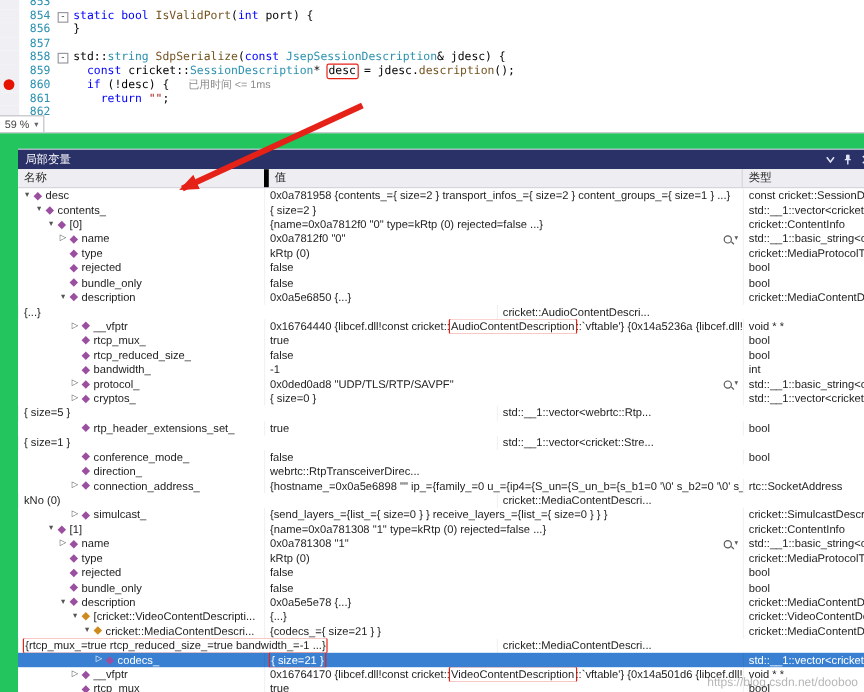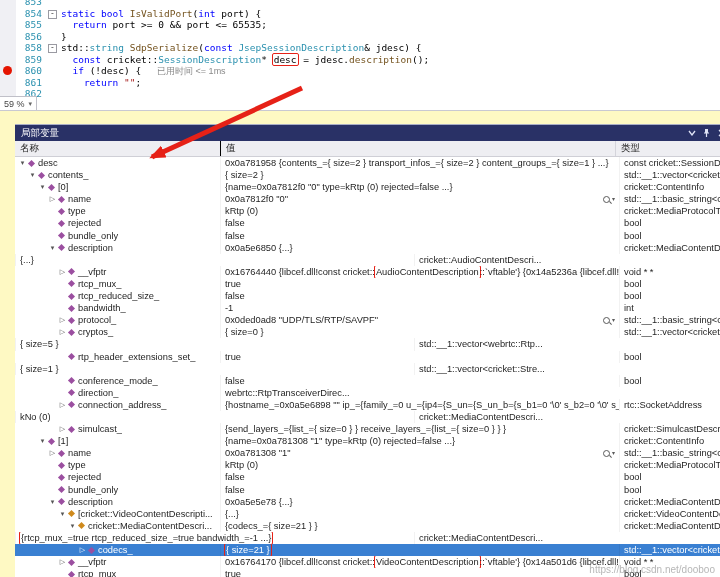--- a/index.html
+++ b/index.html
@@ -1,17 +1,17 @@
 <!DOCTYPE html>
 <html><head>
 <meta charset="utf-8">
 <style>
   html,body{margin:0;padding:0;}
   body{width:720px;height:577px;overflow:hidden;font-family:"Liberation Sans",sans-serif;}
-  .screen{position:relative;width:720px;height:577px;background:#fef9c3;overflow:hidden;}
+  .screen{position:relative;width:720px;height:577px;background:#22c55e;overflow:hidden;}
 
   
   .editor{position:absolute;top:0;left:0;width:720px;height:110px;background:#fff;border-bottom:1px solid #c9c9d2;overflow:hidden;}
   .ed-lines{position:absolute;top:-4px;left:0;right:0;}
   .ed-line{display:flex;height:11.5px;line-height:11.5px;font-family:"DejaVu Sans Mono",monospace;font-size:9.5px;white-space:pre;}
   .ed-bp{flex:0 0 16px;background:#f0f0f4;position:relative;}
   .bp-dot{position:absolute;left:3px;top:1px;width:9px;height:9px;border-radius:50%;background:#e51400;}
   .ed-num{flex:0 0 26px;text-align:right;padding-right:4px;color:#2b91af;}
   .ed-fold{flex:0 0 13px;position:relative;}
   .fold-box{position:absolute;left:2px;top:2px;width:7px;height:7px;border:1px solid #9a9aa2;background:#fff;font-size:8px;line-height:6px;text-align:center;color:#444;}
@@ -29,21 +29,21 @@
 
   
   .locals{position:absolute;left:15px;top:124px;width:720px;height:453px;display:flex;flex-direction:column;background:#fff;border-top:1px solid #a9aec6;}
   .ltitle{flex:0 0 16px;background:#293166;color:#fff;font-size:9.5px;display:flex;align-items:center;padding:0 6px;}
   .ltitle .spacer{flex:1;}
   .ticon{width:15px;height:12px;display:flex;align-items:center;justify-content:center;}
   .ticon svg{display:block;}
 
   .lheader{flex:0 0 15px;background:#eeeef2;border-bottom:1px solid #cfcfd6;display:flex;font-size:9.5px;color:#1e1e1e;align-items:stretch;}
   .lh{display:flex;align-items:center;padding-left:5px;}
-  .lh-name{flex:0 0 200px;border-right:1px solid #000000;text-align:right;}
+  .lh-name{flex:0 0 200px;border-right:4px solid #000000;text-align:right;}
   .lh-value{flex:0 0 389px;border-right:1px solid #d4d4db;}
   .lh-type{flex:1;}
 
   .lrows{flex:1;position:relative;overflow:hidden;background:#fff;}
   .lrow{display:flex;height:12.1px;line-height:12.1px;font-size:9.3px;color:#1e1e1e;white-space:nowrap;align-items:center;}
   .lrow.sel{background:#3a80d2;color:#fff;}
   .lc-name{flex:0 0 205px;display:flex;align-items:center;overflow:hidden;}
   .lc-value{flex:0 0 394px;padding-left:4px;overflow:hidden;display:flex;align-items:center;border-left:1px solid rgba(0,0,0,0.05);}
   .lc-type{flex:1;padding-left:4px;overflow:hidden;border-left:1px solid rgba(0,0,0,0.05);}
   .exp{flex:0 0 9px;text-align:center;font-size:7px;color:#555;}
@@ -68,22 +68,22 @@
 </style>
 </head>
 <body>
 
 <div class="screen">
 
   <div class="editor">
     <div class="ed-lines" id="ed-lines">
         <div class="ed-line"><span class="ed-bp"></span><span class="ed-num">853</span><span class="ed-fold"></span><span class="ed-code"></span></div>
         <div class="ed-line"><span class="ed-bp"></span><span class="ed-num">854</span><span class="ed-fold"><span class="fold-box">-</span></span><span class="ed-code"><span class="seg-kw">static </span><span class="seg-kw">bool </span><span class="seg-fn">IsValidPort</span><span class="seg-plain">(</span><span class="seg-kw">int</span><span class="seg-plain"> port) {</span></span></div>
-        <div class="ed-line"><span class="ed-bp"></span><span class="ed-num">855</span><span class="ed-fold"></span><span class="ed-code"><span class="seg-plain">  </span><span class="seg-kw">return</span><span class="seg-plain"> port &gt;= 0 &amp;&amp; port &lt;= 65535;</span></span></div>
         <div class="ed-line"><span class="ed-bp"></span><span class="ed-num">856</span><span class="ed-fold"></span><span class="ed-code"><span class="seg-plain">}</span></span></div>
+        <div class="ed-line"><span class="ed-bp"></span><span class="ed-num">857</span><span class="ed-fold"></span><span class="ed-code"></span></div>
         <div class="ed-line"><span class="ed-bp"></span><span class="ed-num">858</span><span class="ed-fold"><span class="fold-box">-</span></span><span class="ed-code"><span class="seg-plain">std::</span><span class="seg-type">string</span><span class="seg-plain"> </span><span class="seg-fn">SdpSerialize</span><span class="seg-plain">(</span><span class="seg-kw">const</span><span class="seg-plain"> </span><span class="seg-type">JsepSessionDescription</span><span class="seg-plain">&amp; jdesc) {</span></span></div>
         <div class="ed-line"><span class="ed-bp"></span><span class="ed-num">859</span><span class="ed-fold"></span><span class="ed-code"><span class="seg-plain">  </span><span class="seg-kw">const</span><span class="seg-plain"> cricket::</span><span class="seg-type">SessionDescription</span><span class="seg-plain">* </span><span class="seg-plain red-box">desc</span><span class="seg-plain"> = jdesc.</span><span class="seg-fn">description</span><span class="seg-plain">();</span></span></div>
         <div class="ed-line"><span class="ed-bp"><span class="bp-dot"></span></span><span class="ed-num">860</span><span class="ed-fold"></span><span class="ed-code"><span class="seg-plain">  </span><span class="seg-kw">if</span><span class="seg-plain"> (!desc) {</span><span class="seg-perf">已用时间 &lt;= 1ms</span></span></div>
         <div class="ed-line"><span class="ed-bp"></span><span class="ed-num">861</span><span class="ed-fold"></span><span class="ed-code"><span class="seg-plain">    </span><span class="seg-kw">return</span><span class="seg-plain"> </span><span class="seg-str">""</span><span class="seg-plain">;</span></span></div>
         <div class="ed-line"><span class="ed-bp"></span><span class="ed-num">862</span><span class="ed-fold"></span><span class="ed-code"></span></div>
       </div>
   </div>
   <div class="zoom">
     <span>59 %</span>
     <span class="caret">▾</span>

